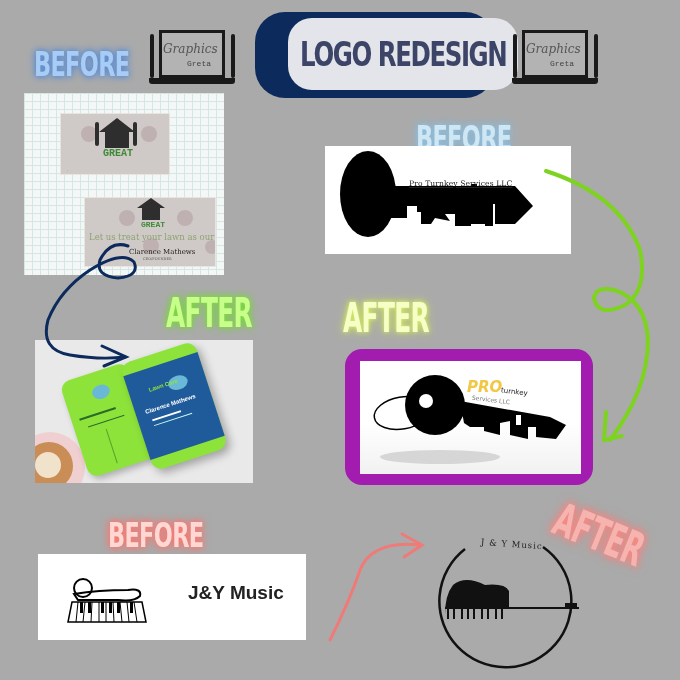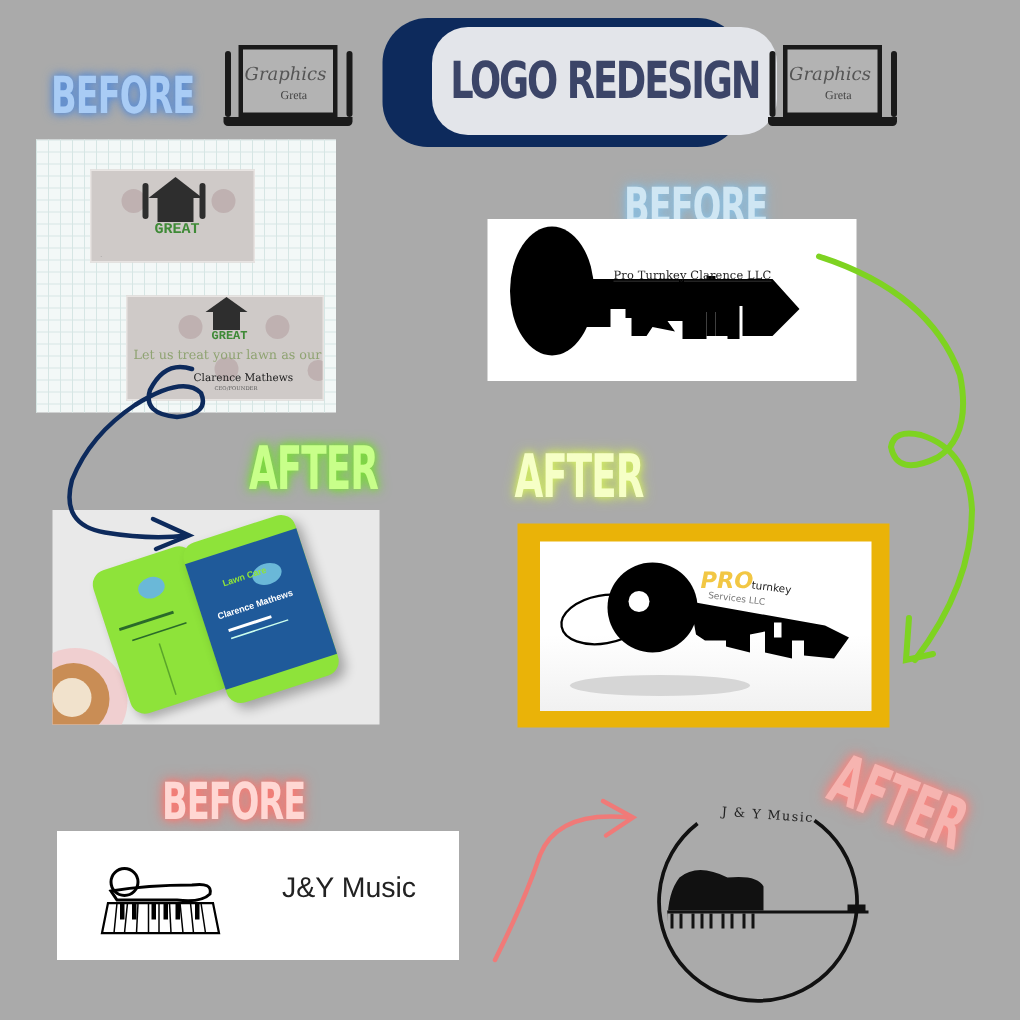--- a/index.html
+++ b/index.html
@@ -13,21 +13,21 @@
     display: flex; align-items: center; justify-content: center; margin-left: 40px; }
   .title-text { font-family: "DejaVu Sans", sans-serif; font-weight: bold; font-size: 34px; color: #3c4568;
     letter-spacing: -2px; transform: scaleX(0.72); white-space: nowrap; }
 
   
   .laptop { width: 90px; height: 60px; }
   .laptop .screen { position: absolute; left: 12px; top: 2px; width: 66px; height: 48px; border: 3px solid #1a1a1a; border-bottom-width: 3px; background: #b3b3b3; }
   .laptop .base { position: absolute; left: 2px; top: 50px; width: 86px; height: 6px; background: #1a1a1a; border-radius: 0 0 3px 3px; }
   .laptop .pen { position: absolute; top: 6px; width: 4px; height: 44px; background: #1a1a1a; border-radius: 2px; }
   .laptop .script { position: absolute; left: 16px; top: 14px; font-family: "DejaVu Serif", serif; font-style: italic; font-size: 12px; color: #555; }
-  .laptop .greta { position: absolute; left: 40px; top: 31px; font-family: Liberation Serif, serif; font-size: 8px; color: #444; }
+  .laptop .greta { position: absolute; left: 40px; top: 31px; font-family: Liberation Mono, monospace; font-size: 8px; color: #444; }
 
   
   .neon { font-family: "DejaVu Sans", sans-serif; font-weight: bold; letter-spacing: -1px; white-space: nowrap; transform-origin: left top; }
   .neon-blue { color: #a9ccf5; text-shadow: 0 0 6px #5d8fd6, 0 0 10px #4f86d2; }
   .neon-lightblue { color: #cfe6f3; text-shadow: 0 0 6px #8ec4e6, 0 0 12px #7fb7dd; }
   .neon-green { color: #c8ff8a; text-shadow: 0 0 6px #7ee03a, 0 0 12px #6bd62a; }
   .neon-yellow { color: #f6ffc6; text-shadow: 0 0 6px #d7f06a, 0 0 12px #c7e44c; }
   .neon-pink { color: #ffd7d3; text-shadow: 0 0 6px #ff7a72, 0 0 12px #ff6a62; }
   .neon-pink2 { color: #f6b4b0; text-shadow: 0 0 8px #ff8a84, 0 0 14px #ff7770; }
 
@@ -46,29 +46,29 @@
   .cname { position: absolute; font-family: "DejaVu Serif", serif; font-size: 7px; color: #222; white-space: nowrap; }
 
   
   .pt-before { left: 325px; top: 146px; width: 246px; height: 108px; background: #ffffff; }
   .pt-text { position: absolute; left: 84px; top: 33px; font-family: "DejaVu Serif", serif; font-size: 7.6px; color: #222; text-decoration: underline; white-space: nowrap; letter-spacing: 0.1px; }
 
   
   .bc-panel { left: 35px; top: 340px; width: 218px; height: 143px; background: #e9e9e9; overflow: hidden; }
 
   
-  .pt-after-frame { left: 345px; top: 349px; width: 248px; height: 136px; background: #eab308; }
+  .pt-after-frame { left: 345px; top: 349px; width: 248px; height: 136px; background: #a21caf; border-radius: 17px; }
   .pt-after-inner { position: absolute; left: 15px; top: 12px; width: 221px; height: 113px; background: linear-gradient(#ffffff 55%, #f1f1f1); }
   .pro-text { position: absolute; left: 107px; top: 17px; font-family: "DejaVu Sans", sans-serif; font-weight: bold; font-style: italic; font-size: 15px; color: #f2c744; white-space: nowrap; }
   .turnkey-text { position: absolute; left: 141px; top: 27px; font-family: "DejaVu Sans", sans-serif; font-size: 7px; color: #222; transform: rotate(7deg); white-space: nowrap; }
   .services-text { position: absolute; left: 112px; top: 35px; font-family: "DejaVu Sans", sans-serif; font-size: 6px; color: #777; transform: rotate(7deg); white-space: nowrap; }
 
   
   .jy-before { left: 38px; top: 554px; width: 268px; height: 86px; background: #ffffff; }
-  .jy-text { position: absolute; left: 150px; top: 28px; font-family: "Liberation Sans", sans-serif; font-weight: normal; font-size: 19px; color: #222; white-space: nowrap; }
+  .jy-text { position: absolute; left: 150px; top: 28px; font-family: "Liberation Sans", sans-serif; font-weight: bold; font-size: 19px; color: #222; white-space: nowrap; }
 
   
   .jy-after { left: 425px; top: 525px; width: 160px; height: 160px; }
   .jy-arc-text { position: absolute; left: 56px; top: 14px; font-family: "DejaVu Serif", serif; font-size: 8.5px; color: #222; white-space: nowrap; letter-spacing: 1px; transform: rotate(4deg); }
 </style>
 </head>
 <body>
 
 <div class="abs title-shadow"></div>
 <div class="abs title-pill">
@@ -125,21 +125,21 @@
   </div>
 </div>
 
 <div class="abs pt-before">
   <svg width="246" height="108" style="position:absolute;left:0;top:0;">
     <ellipse cx="43" cy="48" rx="28" ry="43" fill="#000"></ellipse>
     <polygon points="60,40 190,40 208,60 190,78 170,78 170,58 164,58 164,78 152,78 152,40 152,62 146,62 146,80 130,80 130,68 120,68 125,75 110,72 106,78 96,78 96,66 92,66 92,60 82,60 82,72 70,72 60,72" fill="#000"></polygon>
     <rect x="146" y="38" width="6" height="40" fill="#000"></rect>
     <rect x="160" y="44" width="8" height="36" fill="#000"></rect>
   </svg>
-  <span class="pt-text">Pro Turnkey Clarence LLC</span>
+  <span class="pt-text">Pro Turnkey Services LLC</span>
 </div>
 
 <div class="abs bc-panel">
 
   <div class="abs" style="left:-20px;top:92px;width:70px;height:70px;border-radius:50%;background:#f0cfd0;"></div>
   <div class="abs" style="left:-10px;top:102px;width:48px;height:48px;border-radius:50%;background:#c98d55;"></div>
   <div class="abs" style="left:0px;top:112px;width:26px;height:26px;border-radius:50%;background:#f1e2cc;"></div>
 
   <div class="abs" style="left:38px;top:30px;width:70px;height:100px;background:#8ee33a;border-radius:10px;transform:rotate(-18deg);box-shadow:2px 4px 6px rgba(0,0,0,0.25);">
     <div class="abs" style="left:28px;top:14px;width:18px;height:14px;background:#6ab8d8;border-radius:50%;"></div>

